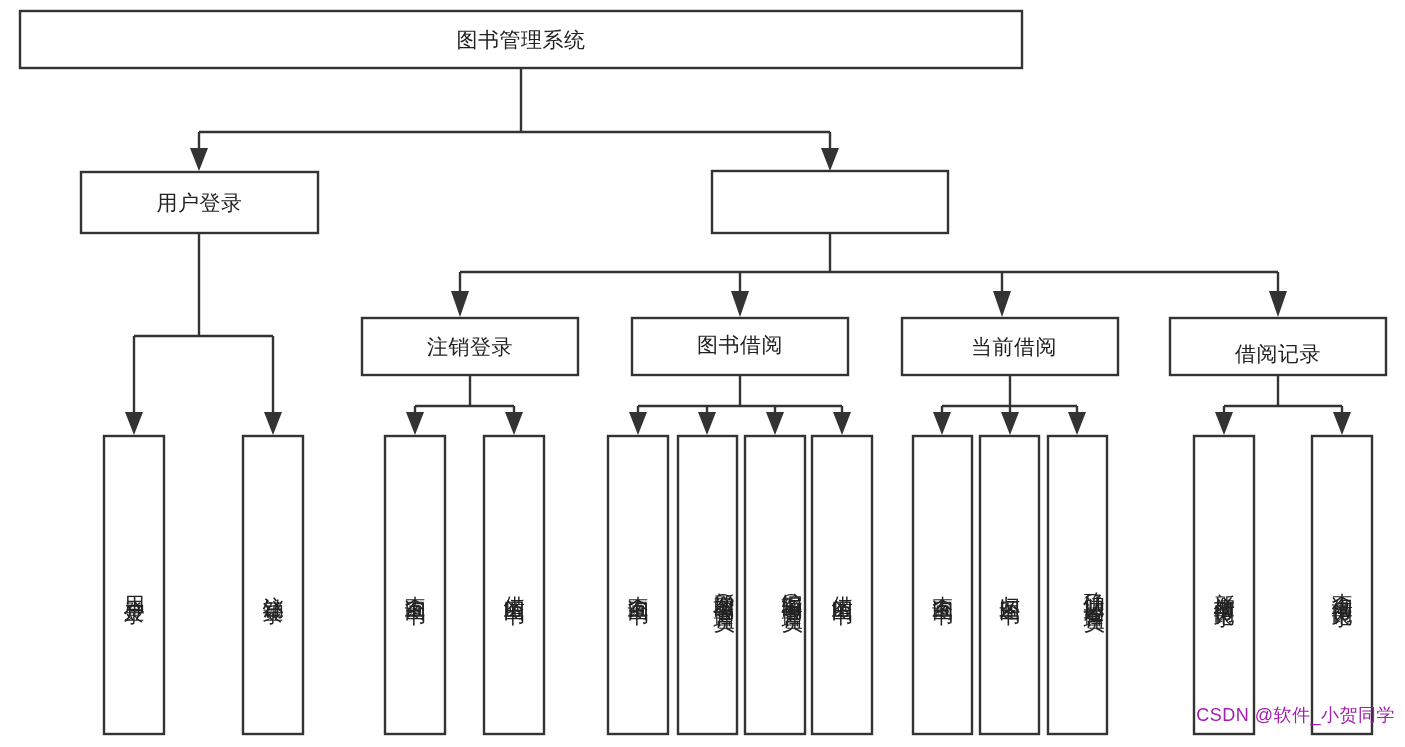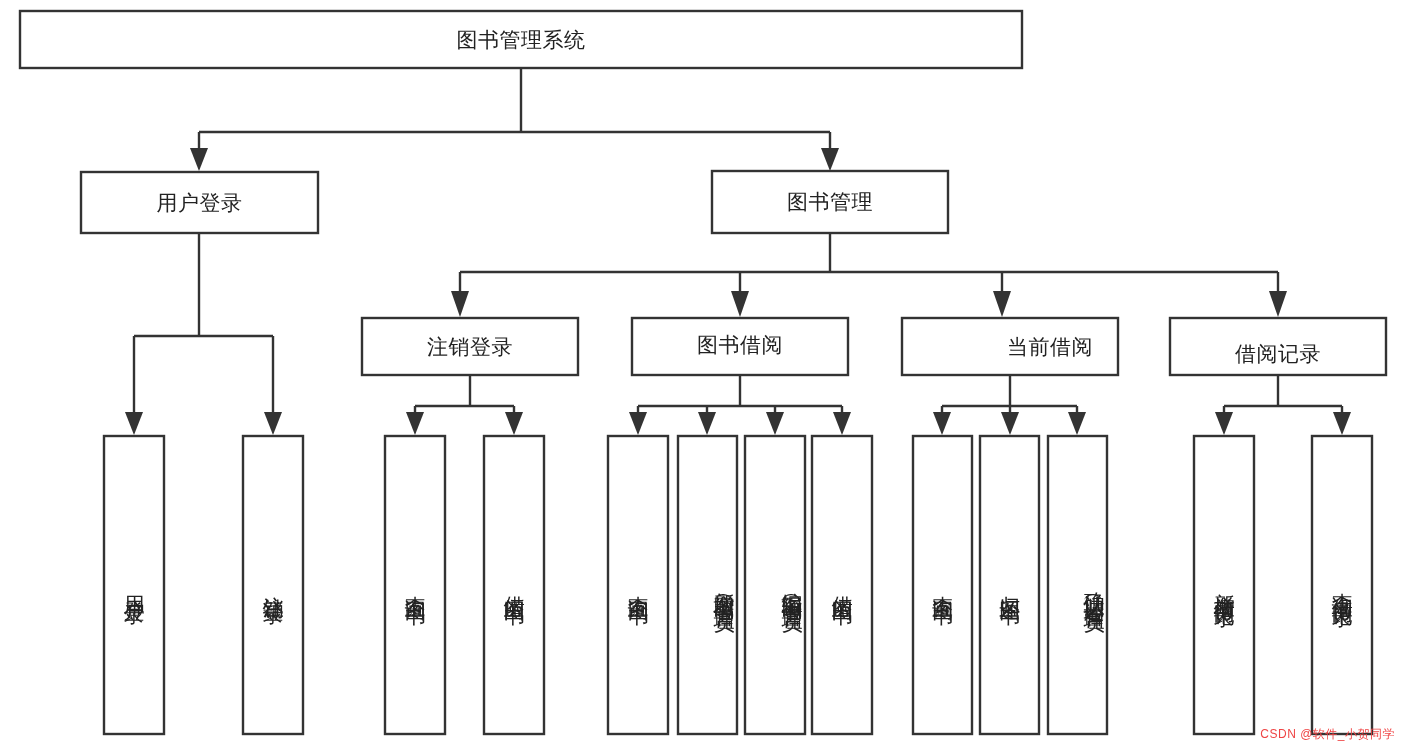--- a/index.html
+++ b/index.html
@@ -66,23 +66,23 @@
     padding-top: 6px;
     white-space: nowrap;
   }
   .node-label.vertical.centered {
     align-items: center;
     padding-top: 0;
   }
   .watermark {
     position: absolute;
     right: 10px;
-    bottom: 4px;
-    font-size: 12px;
-    color: #ef4444;
+    bottom: 20px;
+    font-size: 18px;
+    color: #a21caf;
     font-family: "Liberation Sans", "DejaVu Sans", sans-serif;
     letter-spacing: 0.5px;
     white-space: nowrap;
     user-select: none;
   }
 </style>
 </head>
 <body>
 
 <div id="diagram-root">
@@ -187,25 +187,24 @@
     <rect class="node-box" x="980" y="436" width="59" height="298"></rect>
     <rect class="node-box" x="1048" y="436" width="59" height="298"></rect>
 
     <rect class="node-box" x="1194" y="436" width="60" height="298"></rect>
     <rect class="node-box" x="1312" y="436" width="60" height="298"></rect>
   </svg>
 
   <div class="node-label horizontal" style="left:20px; top:11px; width:1002px; height:57px;">图书管理系统</div>
 
   <div class="node-label horizontal" style="left:81px; top:172px; width:237px; height:61px;">用户登录</div>
-  <div class="node-label horizontal" style="left:712px; top:171px; width:236px; height:62px;">图书管理</div>
 
   <div class="node-label horizontal" style="left:362px; top:318px; width:216px; height:57px;">注销登录</div>
   <div class="node-label horizontal" style="left:632px; top:318px; width:216px; height:54px;border-radius:12px;">图书借阅</div>
-  <div class="node-label horizontal" style="left:942px; top:318px; width:216px; height:57px;">当前借阅</div>
+  <div class="node-label horizontal" style="left:906px; top:318px; width:216px; height:57px;">当前借阅</div>
   <div class="node-label horizontal" style="left:1170px; top:325px; width:216px; height:57px;">借阅记录</div>
 
   <div class="node-label vertical centered" style="left:104px; top:436px; width:60px; height:298px;">用户登录</div>
   <div class="node-label vertical centered" style="left:243px; top:436px; width:60px; height:298px;">注销登录</div>
 
   <div class="node-label vertical centered" style="left:385px; top:436px; width:60px; height:298px;">查询图书</div>
   <div class="node-label vertical centered" style="left:484px; top:436px; width:60px; height:298px;">借阅图书</div>
 
   <div class="node-label vertical centered" style="left:608px; top:436px; width:60px; height:298px;">查询图书</div>
   <div class="node-label vertical" style="left:678px; top:436px; width:59px; height:298px;">新增图书（管理员）</div>

